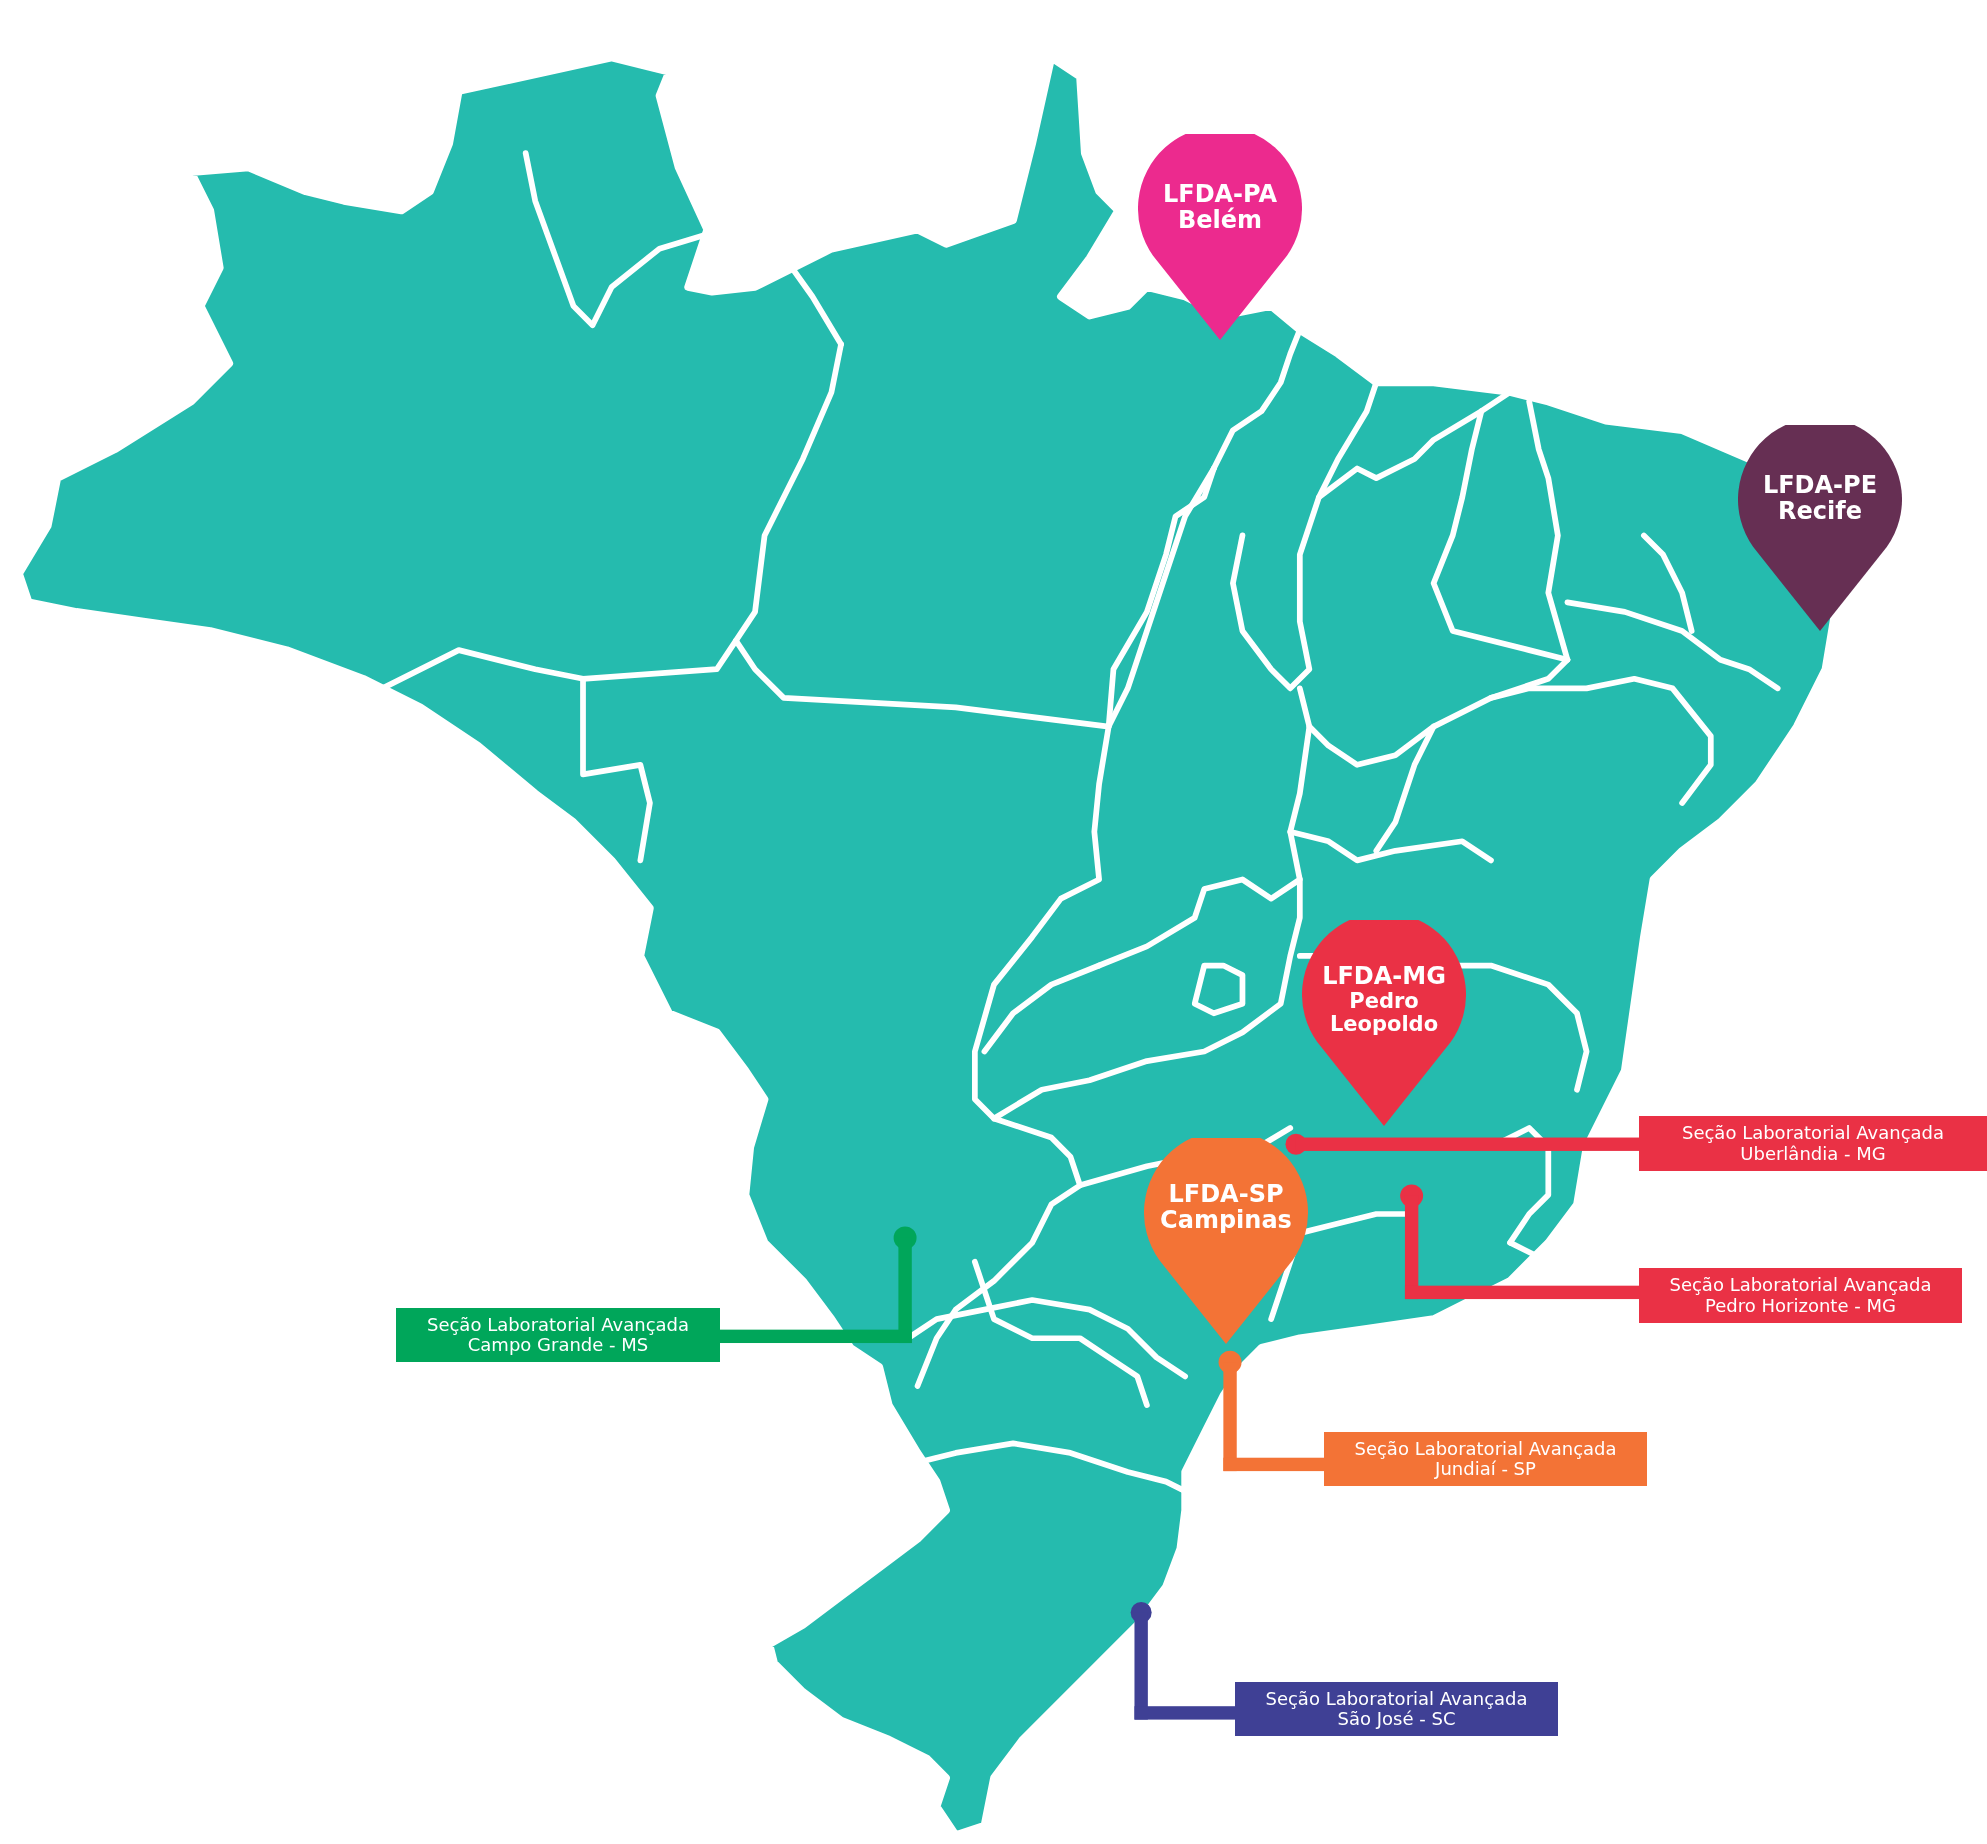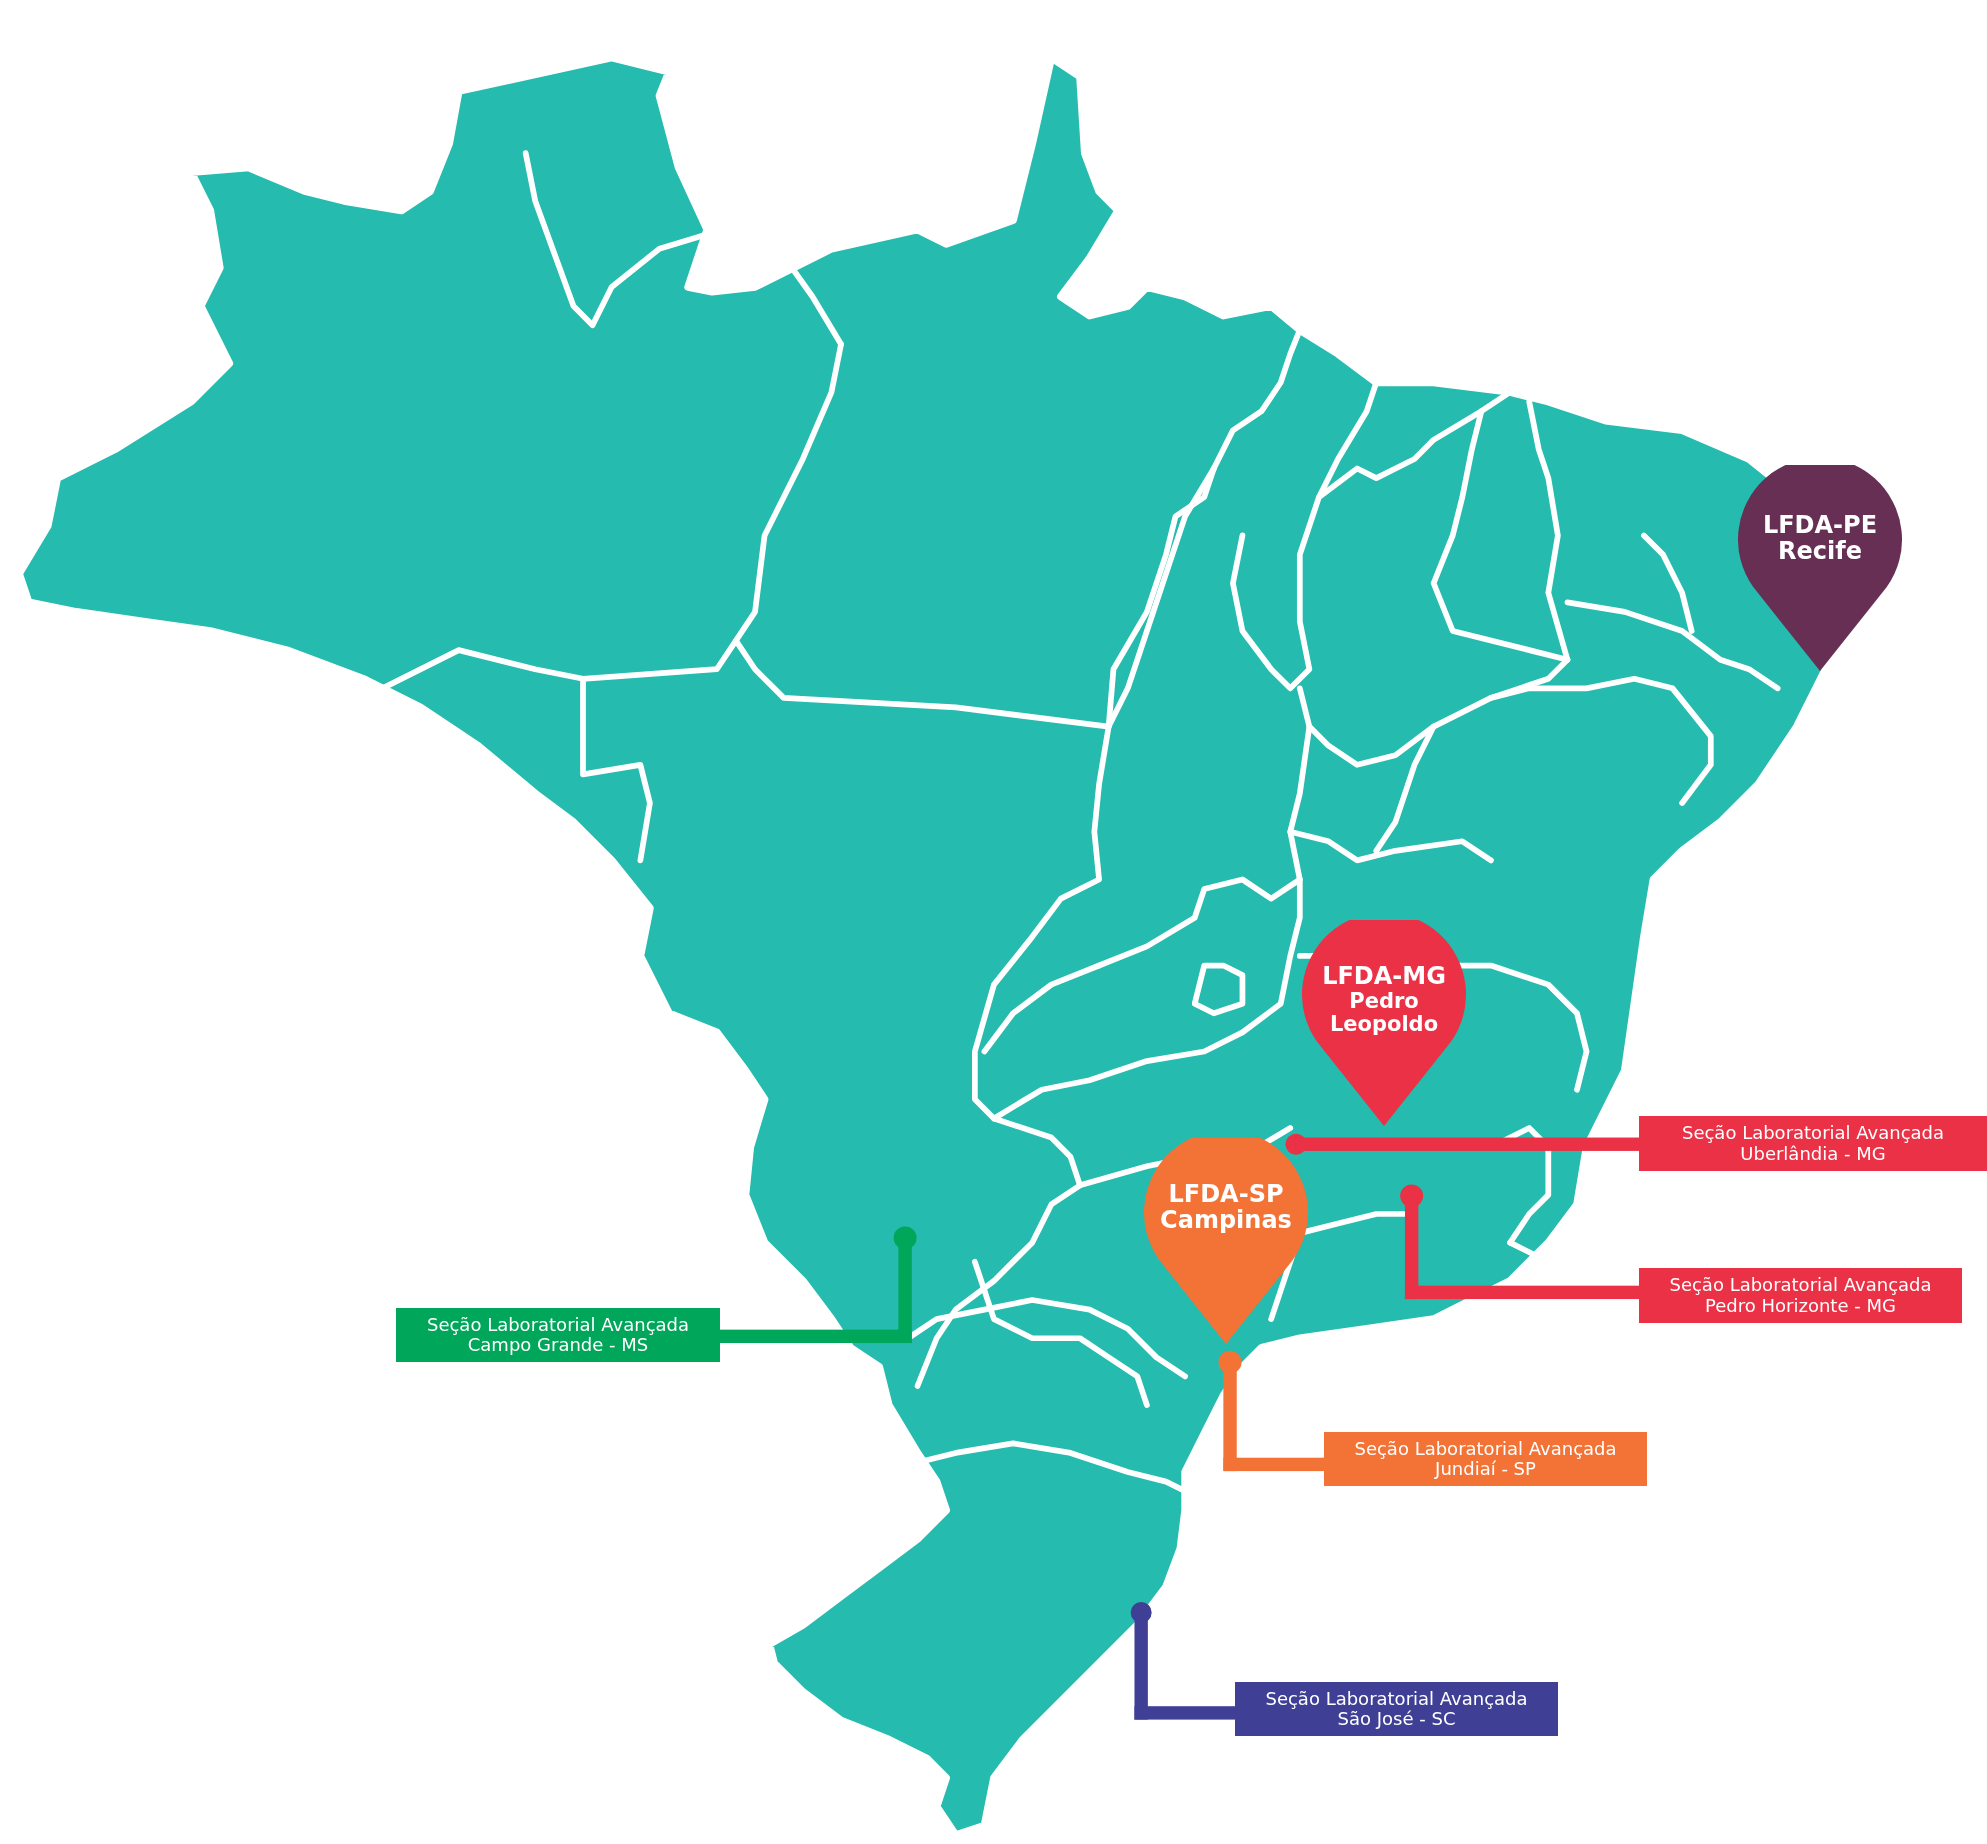--- a/index.html
+++ b/index.html
@@ -75,22 +75,31 @@
       <rect x="1280" y="1425" width="14" height="114" fill="#F37336"></rect>
       <rect x="1280" y="1525" width="108" height="14" fill="#F37336"></rect>
     </g>
     <g>
       <circle cx="1194" cy="1687" r="11" fill="#3F4095"></circle>
       <rect x="1187" y="1687" width="14" height="112" fill="#3F4095"></rect>
       <rect x="1187" y="1785" width="106" height="14" fill="#3F4095"></rect>
     </g>
   </svg>
 
+  <div class="pin" style="left:1138px;top:134px;width:164px;height:206px;">
+    <svg width="164" height="206" viewBox="0 0 172 216">
+      <path d="M86 216 L16 128 A86 86 0 1 1 156 128 Z" fill="#EC2A8E"></path>
+    </svg>
+    <div class="pin-text" style="top:48px;">
+      <span class="pin-code">LFDA-PA</span>
+      <span class="pin-city">Belém</span>
+    </div>
+  </div>
 
-  <div class="pin" style="left:1738px;top:425px;width:164px;height:206px;margin-top:40px;">
+  <div class="pin" style="left:1738px;top:425px;width:164px;height:206px;">
     <svg width="164" height="206" viewBox="0 0 172 216">
       <path d="M86 216 L16 128 A86 86 0 1 1 156 128 Z" fill="#662F53"></path>
     </svg>
     <div class="pin-text" style="top:48px;">
       <span class="pin-code">LFDA-PE</span>
       <span class="pin-city">Recife</span>
     </div>
   </div>
 
 

